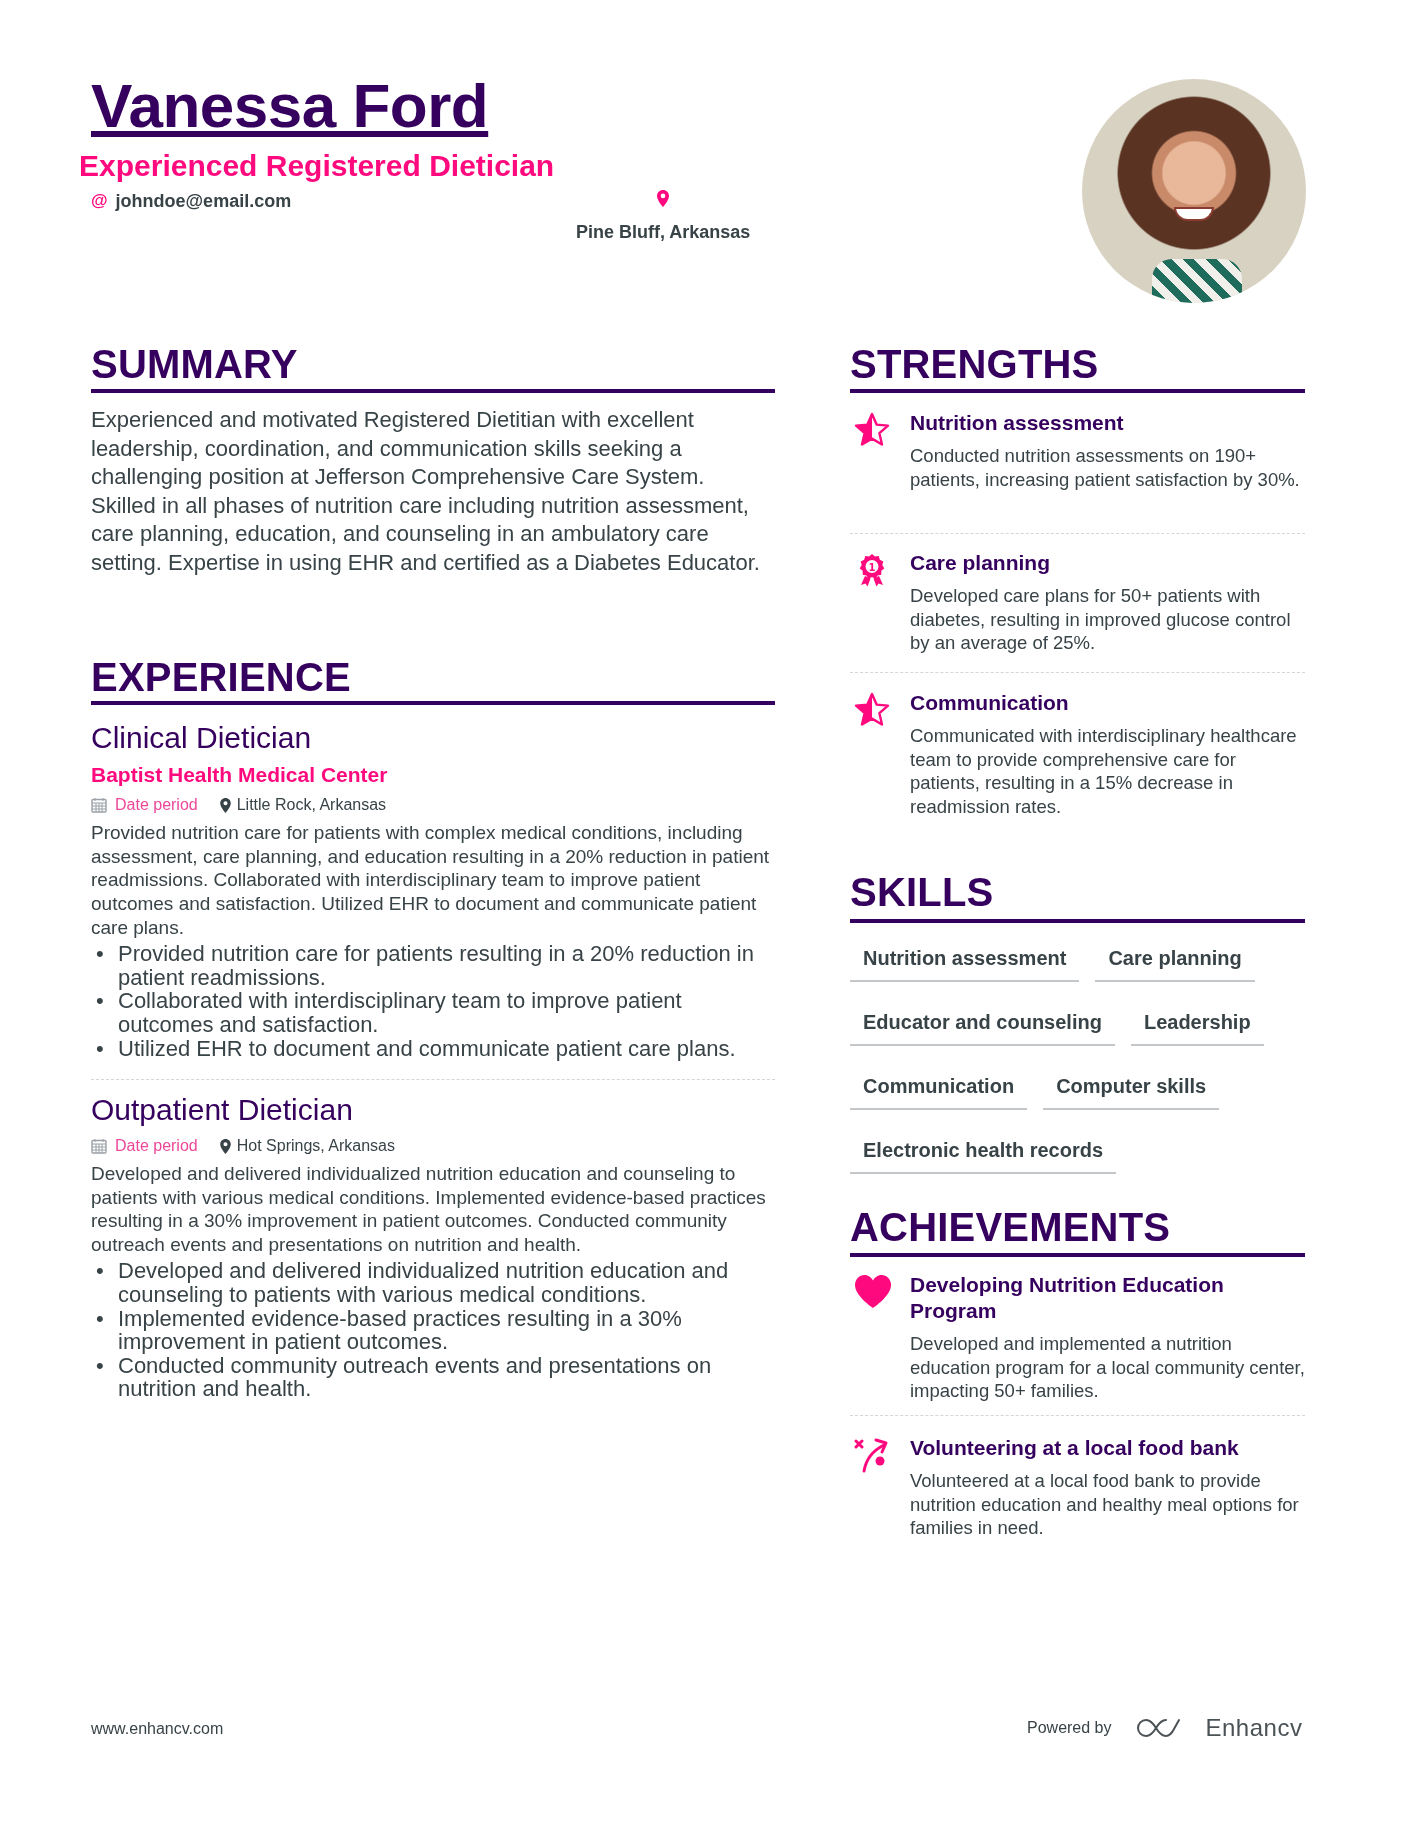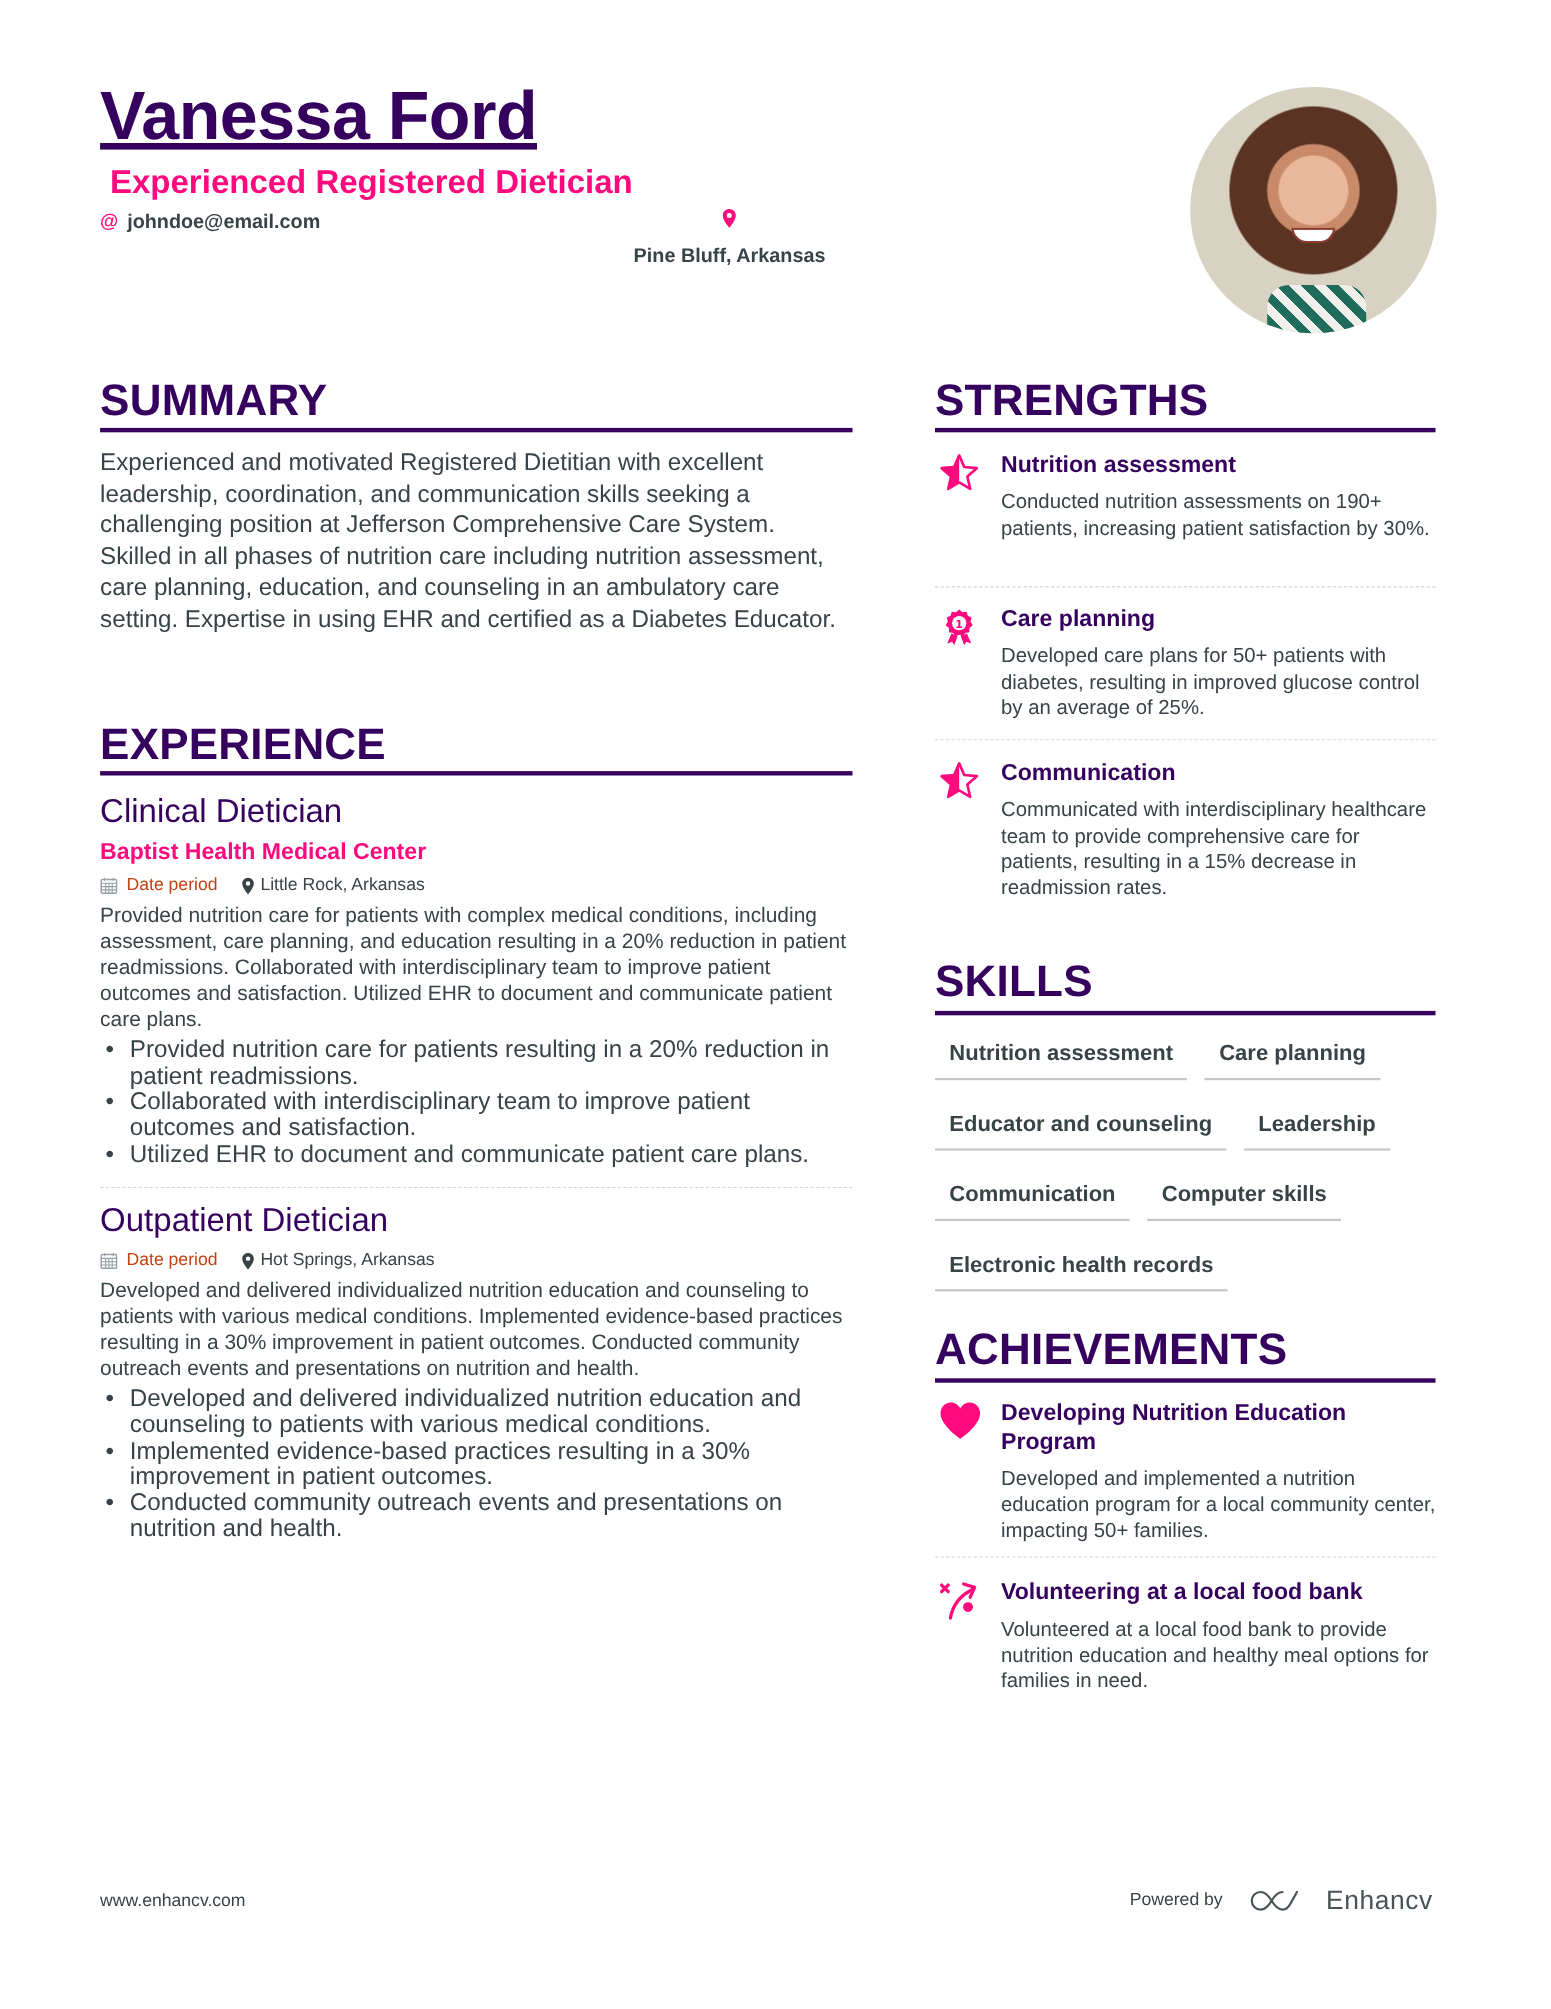--- a/index.html
+++ b/index.html
@@ -3,21 +3,21 @@
 <meta charset="utf-8">
 <style>
   * { box-sizing: border-box; margin: 0; padding: 0; }
   html, body { width: 1410px; height: 1826px; background: #ffffff; }
   body { position: relative; font-family: "Liberation Sans", "DejaVu Sans", sans-serif; color: #384347; overflow: hidden; }
 
   .abs { position: absolute; }
 
   
   .name { left: 91px; top: 72px; font-size: 62px; font-weight: 700; color: #35005e; letter-spacing: -0.5px; line-height: 1.1; text-decoration: underline; }
-  .title { left: 100px; top: 148px; font-size: 30px; font-weight: 700; color: #ff0a7e; line-height: 1.2; }
+  .title { left: 79px; top: 148px; font-size: 30px; font-weight: 700; color: #ff0a7e; line-height: 1.2; }
   .contact { top: 190px; font-size: 18px; font-weight: 700; color: #384347; display: flex; align-items: center; gap: 8px; line-height: 22px; }
   .contact .ic { color: #ff0a7e; font-weight: 700; font-size: 17px; }
   .email { left: 91px; }
   .location { left: 576px; flex-direction: column; }
 
   .photo { left: 1082px; top: 79px; width: 224px; height: 224px; border-radius: 50%; overflow: hidden;
            background: radial-gradient(circle at 50% 42%, #e9b89a 0 18%, #c98a6a 19% 24%, #5a3322 25% 44%, #d8d2c2 45% 100%); }
   .photo .shirt { position: absolute; left: 70px; top: 180px; width: 90px; height: 60px; background:
       repeating-linear-gradient(45deg, #1f6b5c 0 8px, #f1efe9 8px 16px); border-radius: 20px 20px 0 0; }
   .photo .smile { position: absolute; left: 92px; top: 128px; width: 40px; height: 14px; background: #fff; border-radius: 0 0 20px 20px; border: 2px solid #8a3c30; }
@@ -32,21 +32,21 @@
   .summary-title { top: 342px; }
   .summary-rule { top: 389px; }
   .summary-text { top: 406px; font-size: 22px; line-height: 28.5px; color: #384347; }
 
   .exp-title { top: 655px; }
   .exp-rule { top: 701px; }
 
   .job-title { font-size: 30px; color: #35005e; line-height: 1.2; font-weight: 400; }
   .company { font-size: 21px; font-weight: 700; color: #ff0a7e; line-height: 1.2; margin-top: 6px; }
   .meta { display: flex; align-items: center; gap: 22px; font-size: 16px; margin-top: 8px; line-height: 20px; }
-  .meta .date { color: #c2410c; display: flex; align-items: center; gap: 8px; }
+  .meta .date { color: #ec4899; display: flex; align-items: center; gap: 8px; }
   .meta .loc { color: #384347; display: flex; align-items: center; gap: 6px; }
   .desc { font-size: 19px; line-height: 23.6px; color: #384347; margin-top: 6px; }
   .bullets { list-style: none; margin-top: 3px; }
   .bullets li { position: relative; padding-left: 27px; font-size: 22px; line-height: 23.6px; color: #384347; }
   .bullets li::before { content: "\2022"; position: absolute; left: 5px; top: 0; }
   .job1 { top: 720px; }
   .job-divider { left: 91px; width: 684px; top: 1079px; border-top: 1.5px dashed #d4d6d8; }
   .job2 { top: 1092px; }
 
   

